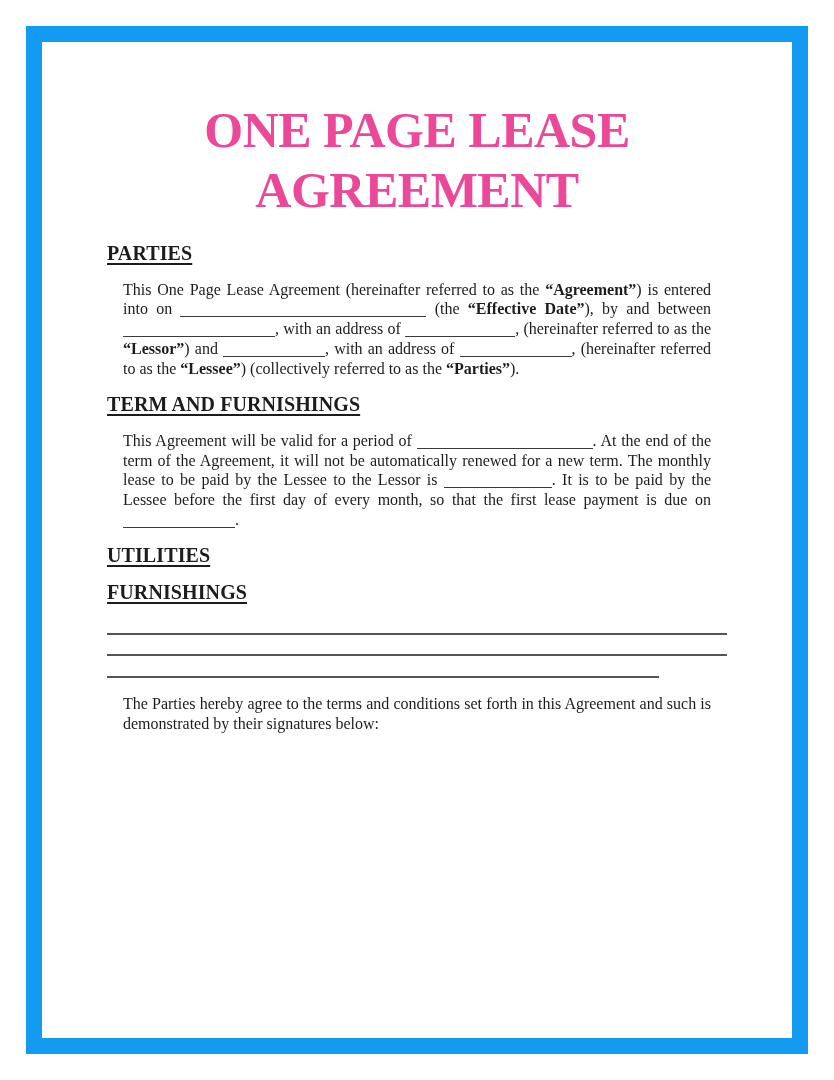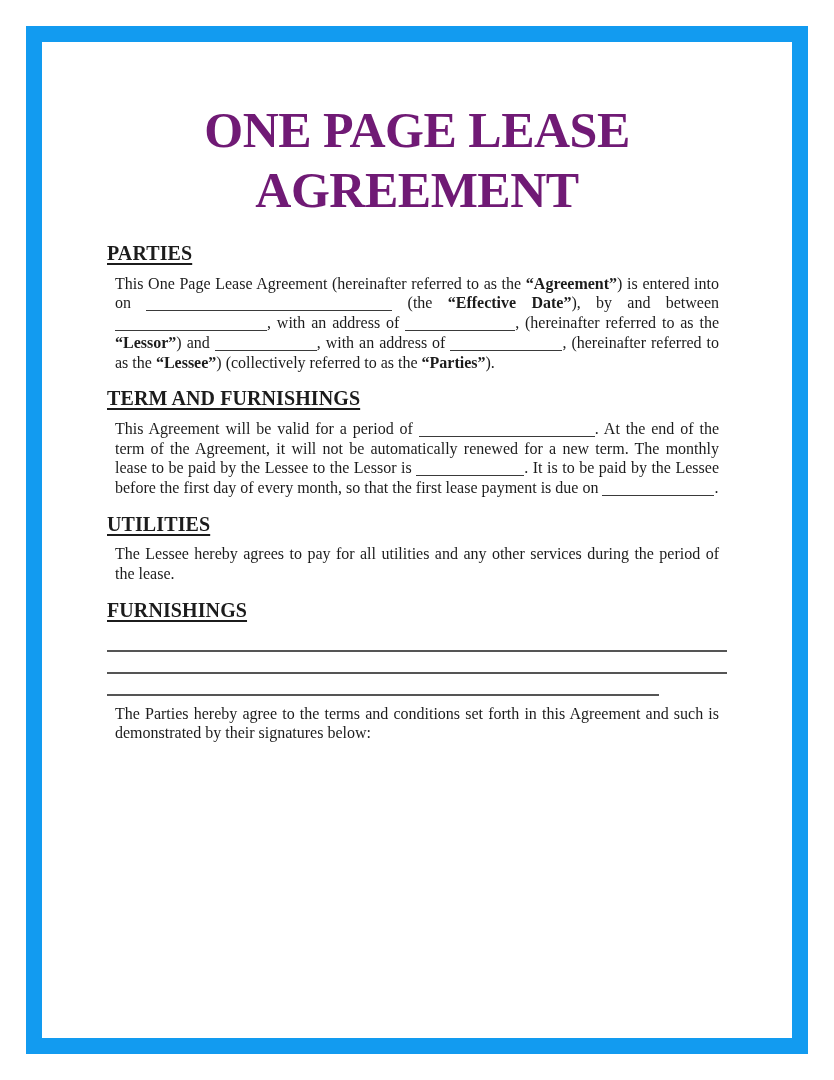--- a/index.html
+++ b/index.html
@@ -30,34 +30,34 @@
     font-size: 16px;
     line-height: 19.7px;
   }
   .doc-title {
     font-weight: bold;
     font-size: 50px;
     line-height: 60px;
     letter-spacing: -0.5px;
     text-align: center;
     margin: 0 0 24px 0;
-    color: #701a75;
+    color: #ec4899;
   }
   h2.section-heading {
     font-size: 20px;
     line-height: 19.7px;
     font-weight: bold;
     margin: 17px 0 10px 0;
     text-decoration: underline;
     text-decoration-thickness: 2px;
     text-underline-offset: 3px;
     letter-spacing: 0.1px;
   }
   p.para {
-    margin: 8px;
+    margin: 16px;
     text-align: justify;
   }
   p.force-last {
     text-align-last: justify;
   }
   .blank {
     display: inline-block;
     height: 13px;
     border-bottom: 1.5px solid #3a3a3a;
     vertical-align: -3px;
@@ -85,21 +85,20 @@
     <section>
     </section>
 
     <section>
       <h2 class="section-heading">TERM AND FURNISHINGS</h2>
       <p class="para">This Agreement will be valid for a period of <span class="blank" style="width: 176px;"></span>. At the end of the term of the Agreement, it will not be automatically renewed for a new term. The monthly lease to be paid by the Lessee to the Lessor is <span class="blank" style="width: 108px;"></span>. It is to be paid by the Lessee before the first day of every month, so that the first lease payment is due on <span class="blank" style="width: 112px;"></span>.</p>
     </section>
 
     <section>
       <h2 class="section-heading">UTILITIES</h2>
-      <p class="para">The Lessee hereby agrees to pay for all utilities and any other services during the period of the lease.</p>
     </section>
 
     <section>
       <h2 class="section-heading">FURNISHINGS</h2>
       <div class="rules">
           <div class="rule-line" style="width: 620px;"></div>
           <div class="rule-line" style="width: 620px;"></div>
           <div class="rule-line" style="width: 552px;"></div>
         </div>
     </section>

